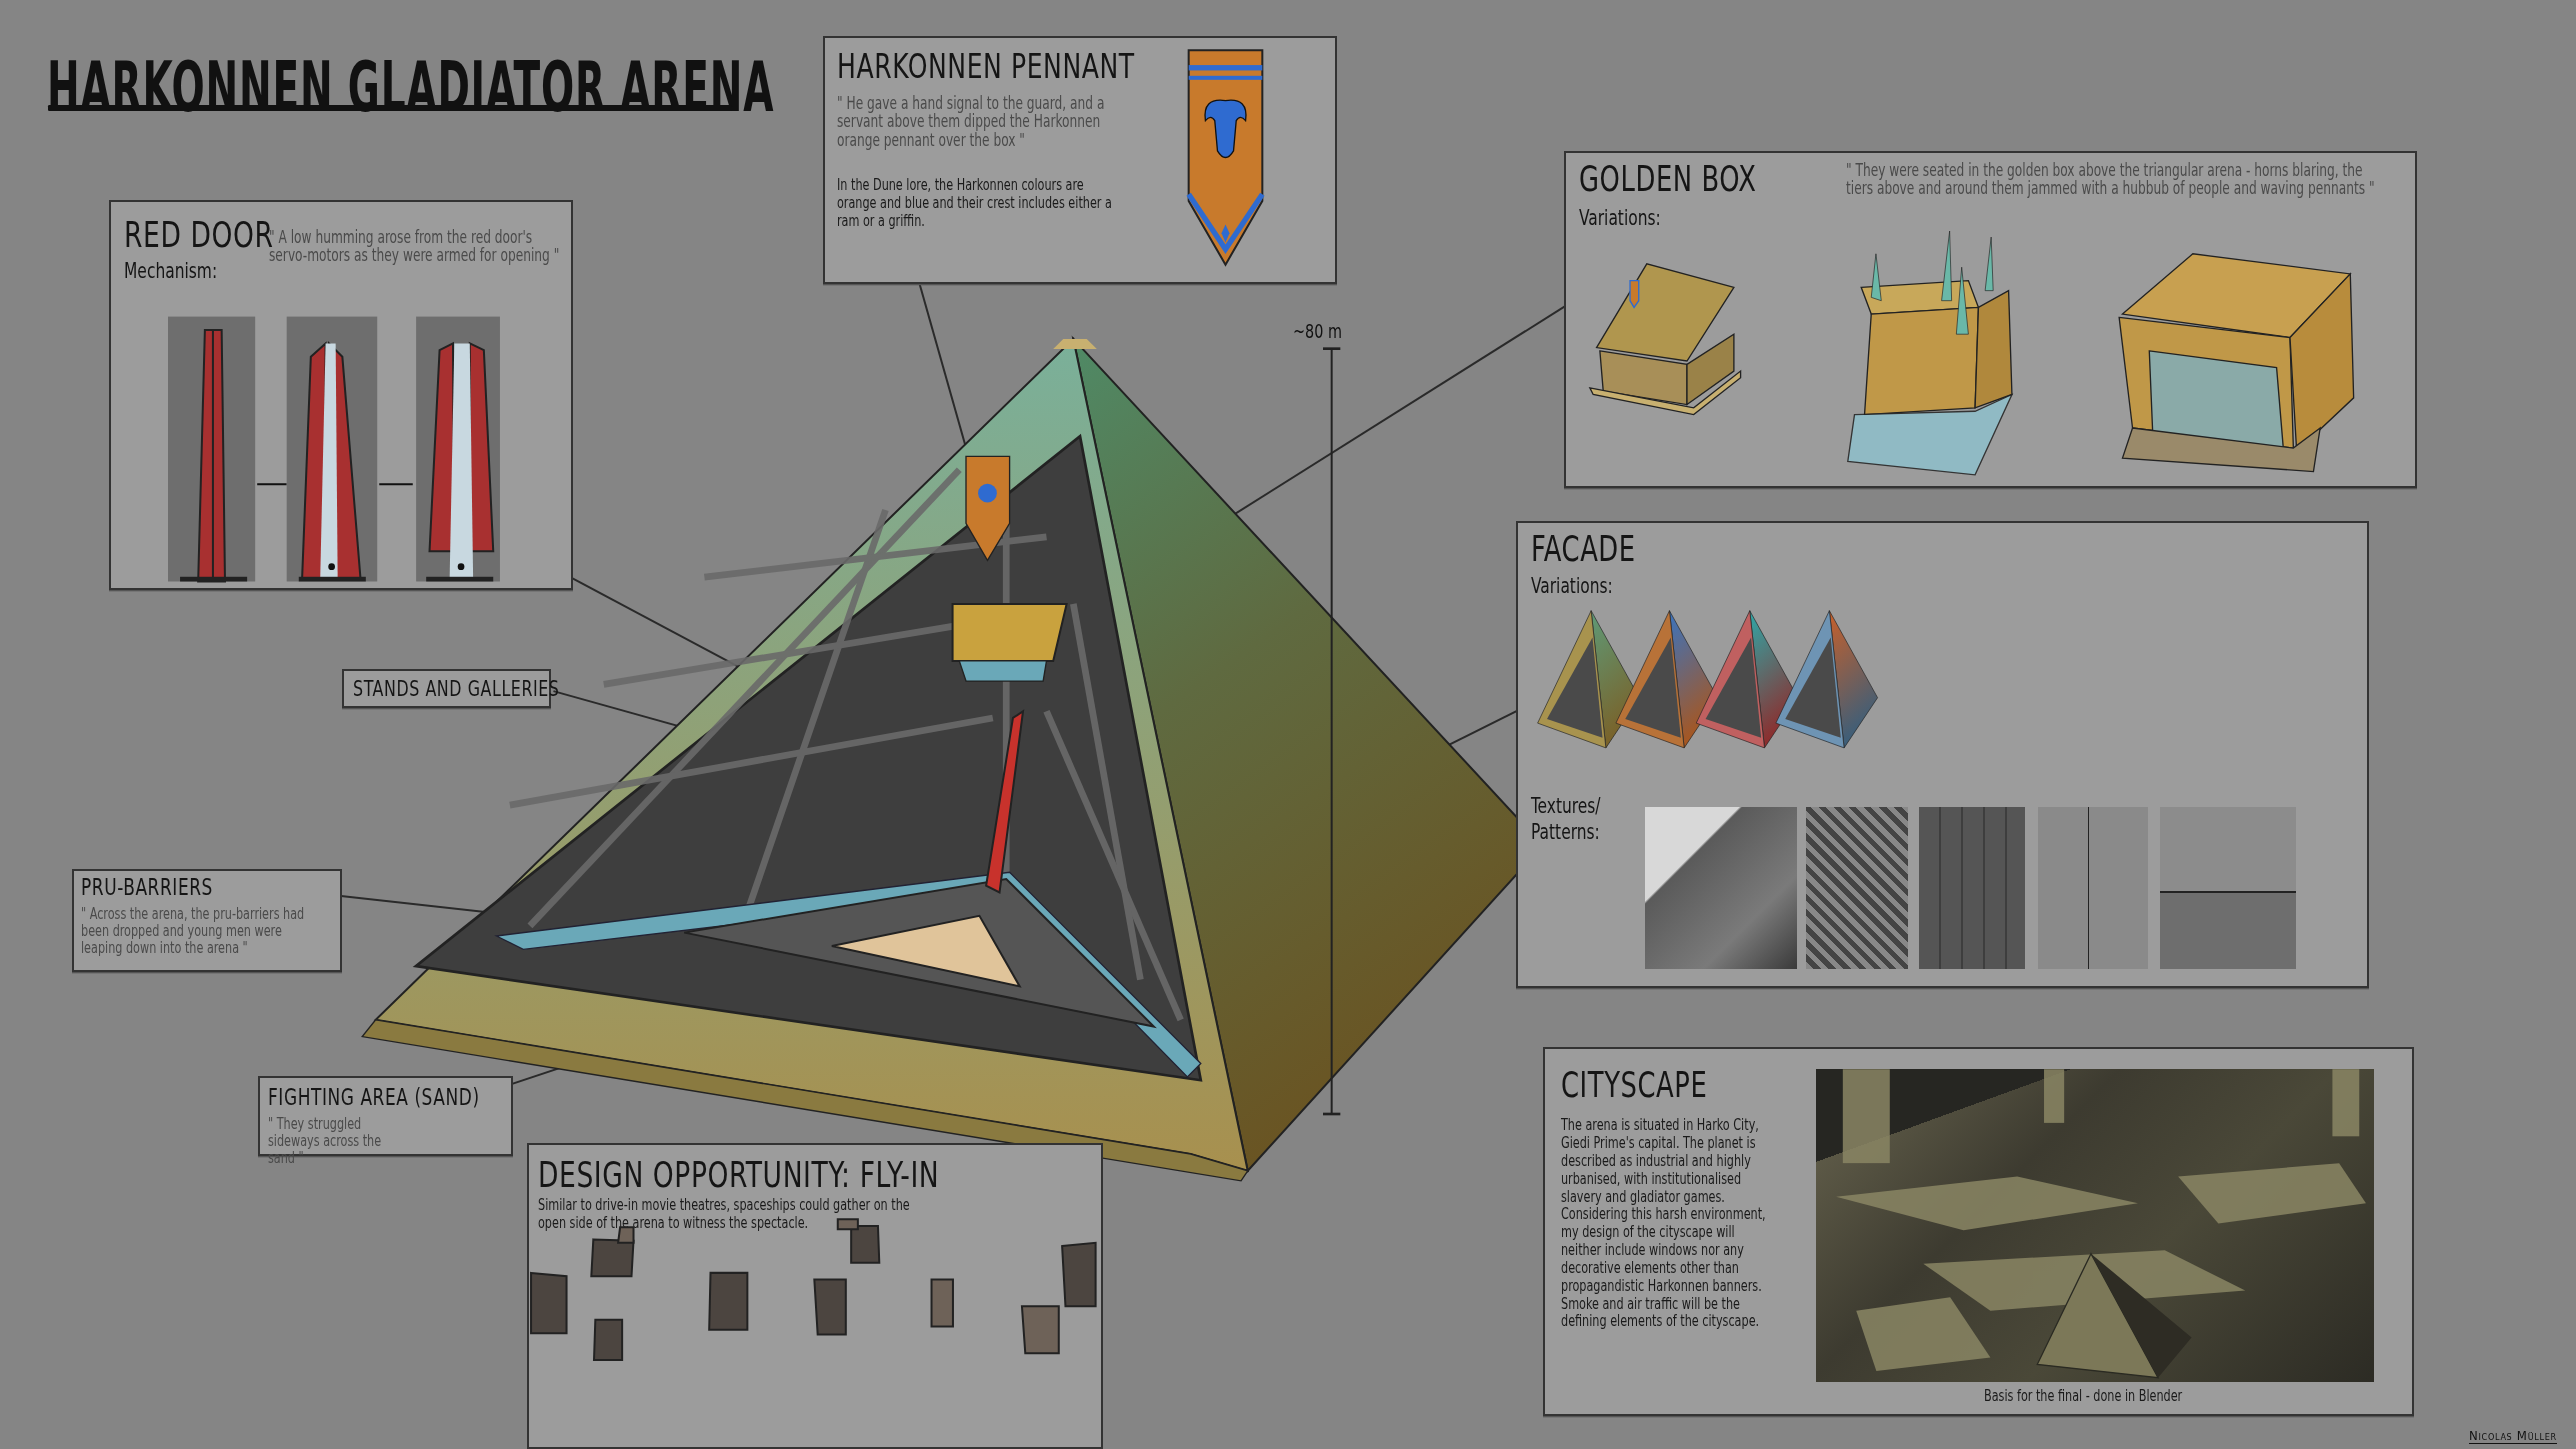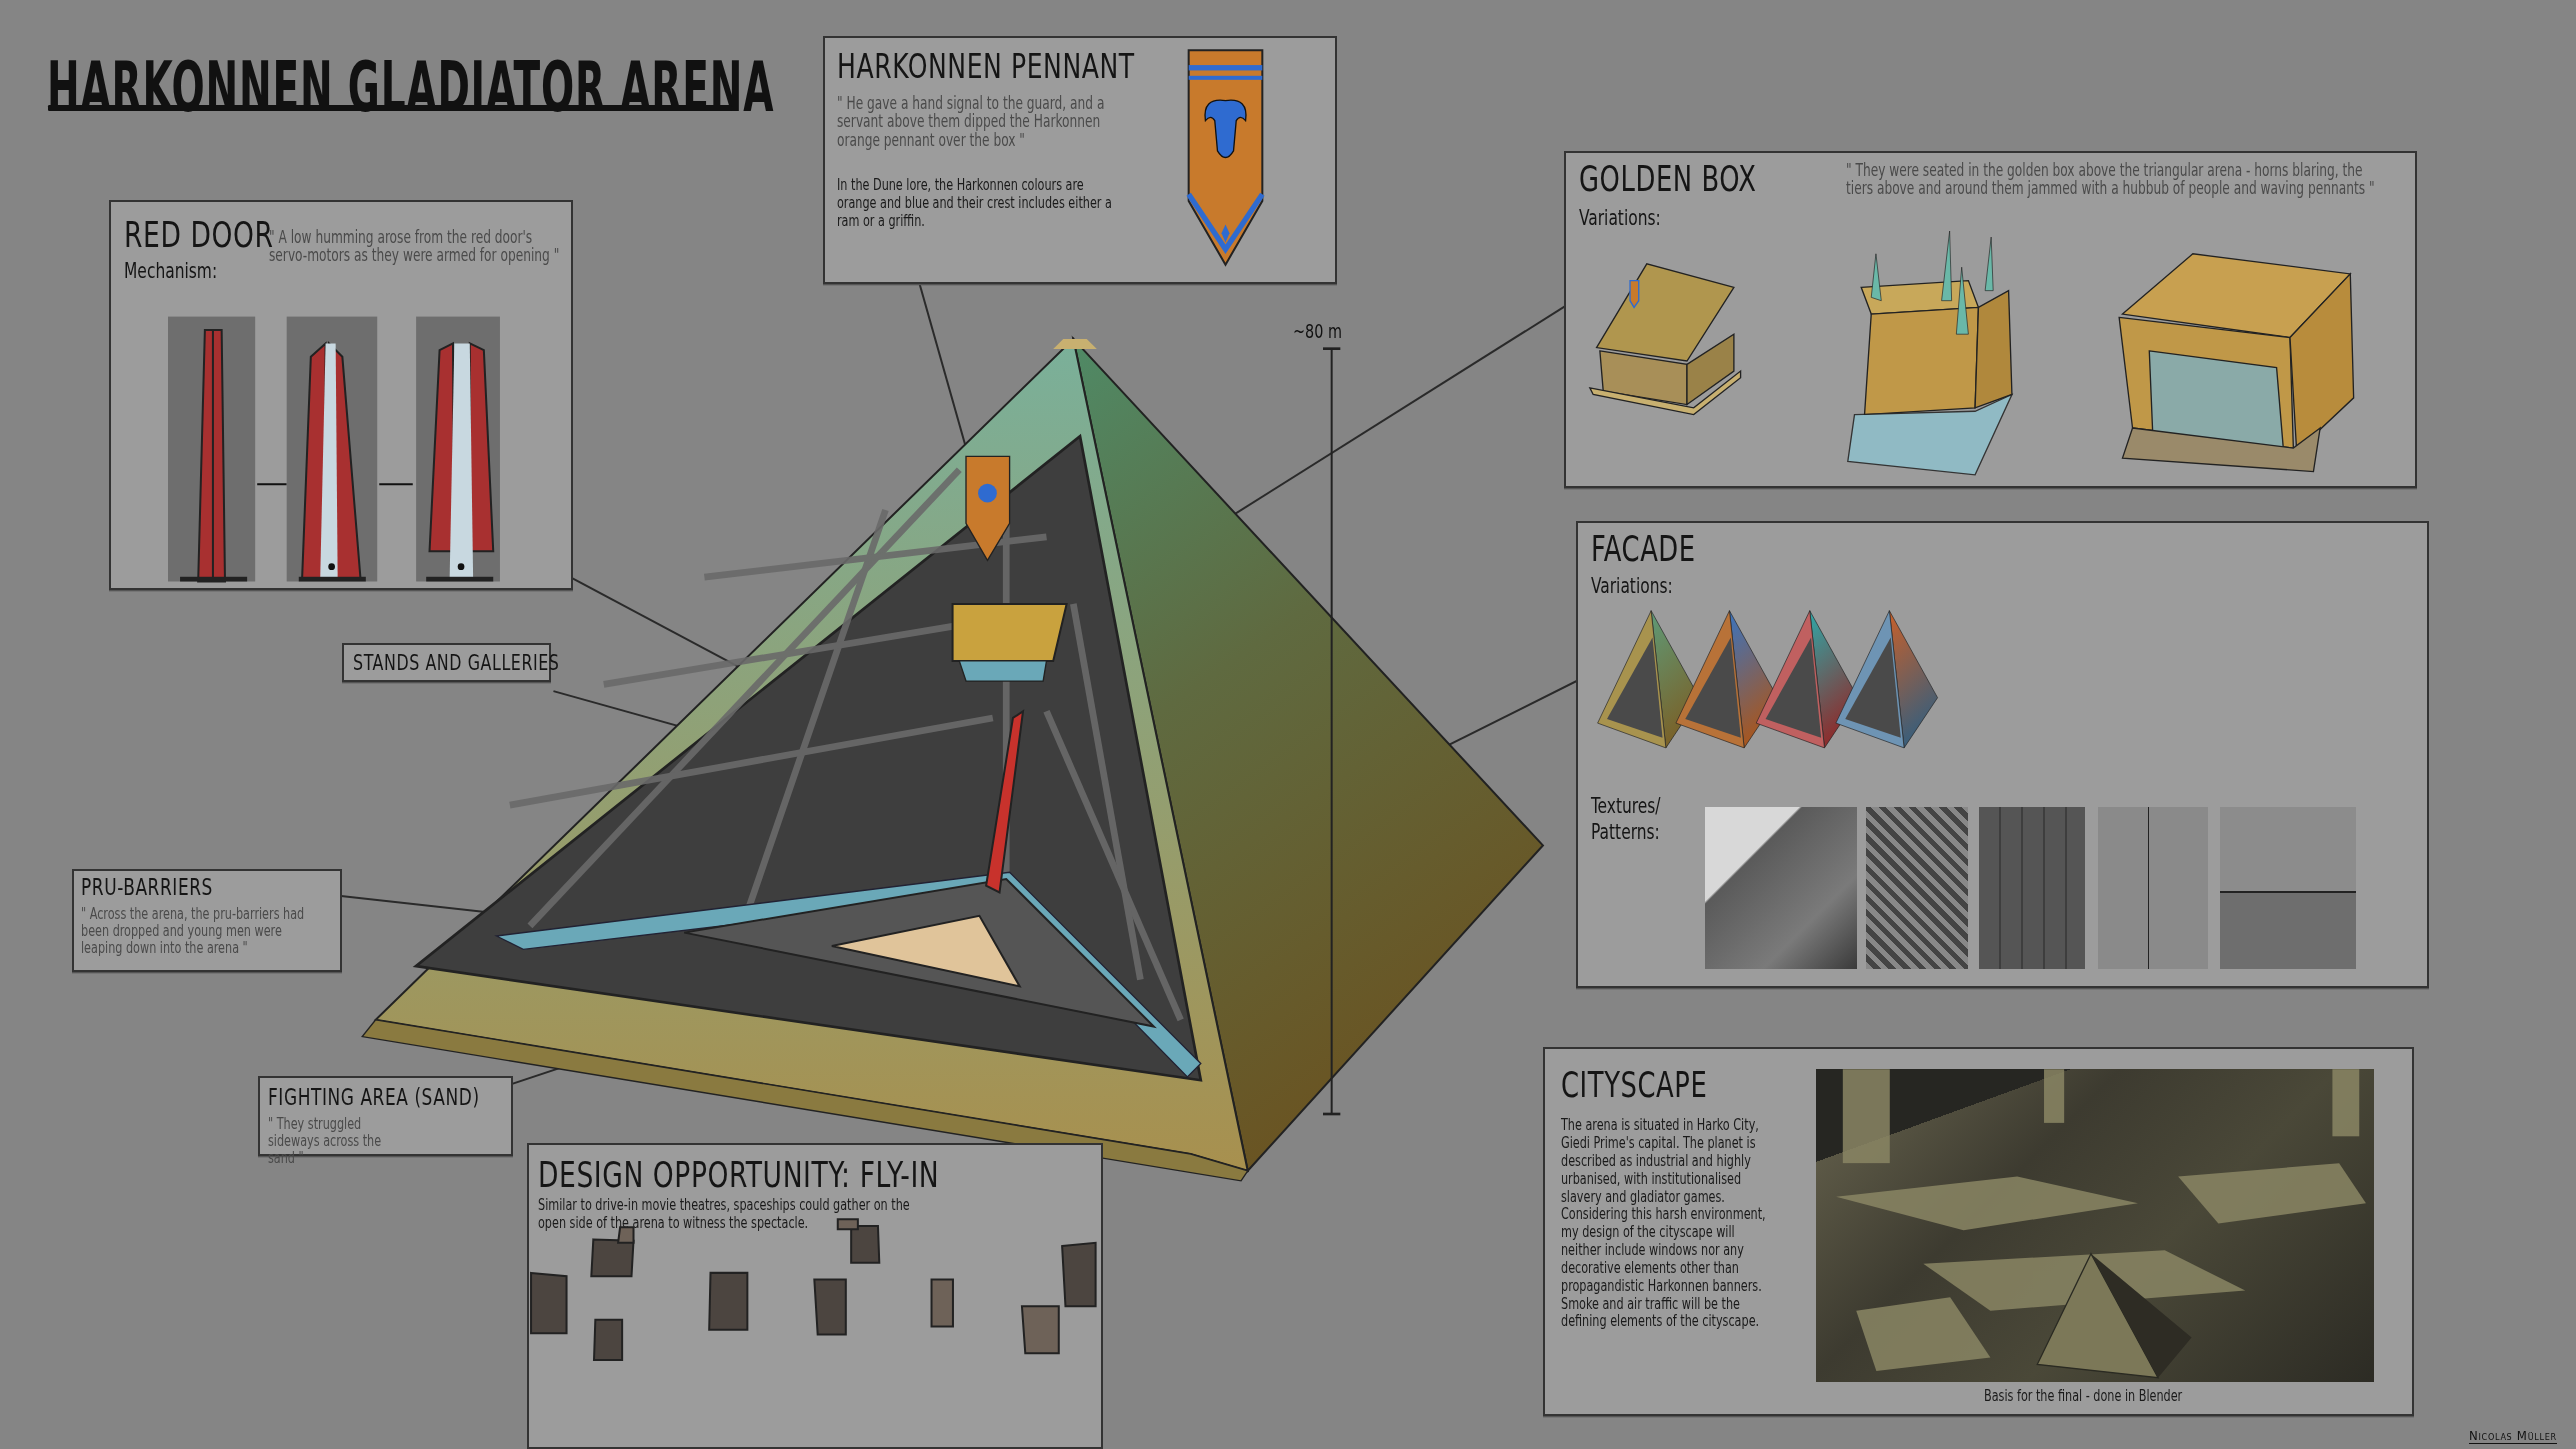--- a/index.html
+++ b/index.html
@@ -162,21 +162,21 @@
     <g>
       <polygon points="830,130 935,40 1170,70 1080,165" fill="#c8a050" stroke="#222" stroke-width="2"></polygon>
       <polygon points="825,135 1080,165 1085,330 845,300" fill="#c09848" stroke="#222" stroke-width="2"></polygon>
       <polygon points="1080,165 1170,70 1175,255 1090,335" fill="#b88c3c" stroke="#222" stroke-width="2"></polygon>
       <polygon points="870,185 1060,210 1070,330 875,305" fill="#8aaaa8" stroke="#222" stroke-width="2"></polygon>
       <polygon points="845,300 1085,330 1125,300 1115,365 830,345" fill="#9a8a6a" stroke="#222" stroke-width="2"></polygon>
     </g>
   </svg>
 </div>
 
-<div class="panel" style="left:1576px;top:521px;width:849px;height:463px;">
+<div class="panel" style="left:1516px;top:521px;width:849px;height:463px;">
   <div class="ptitle" style="left:13.4px;top:9.4px;font-size:35px;">FACADE</div>
   <div class="sub" style="left:13.4px;top:52px;">Variations:</div>
   <svg width="849" height="174" style="left:0;top:81px;" viewBox="0 0 1266 260">
     <defs>
       <linearGradient id="fv0" x1="0" y1="0" x2=".3" y2="1">
           <stop offset="0" stop-color="#5e9a78"></stop>
           <stop offset="1" stop-color="#7a6128"></stop>
         </linearGradient>
       <linearGradient id="fv1" x1="0" y1="0" x2=".3" y2="1">
           <stop offset="0" stop-color="#3a74c0"></stop>
@@ -213,21 +213,21 @@
     </g>
   </svg>
   <div class="sub" style="left:13.4px;top:270px;width:67px;white-space:normal;line-height:1.2;">Textures/ Patterns:</div>
   <div class="thumb" style="left:127px;top:284px;width:152px;height:162px;background:linear-gradient(135deg,#d8d8d8 0%,#d8d8d8 30%,#5a5a5a 31%,#7a7a7a 70%,#3a3a3a 100%);"></div>
   <div class="thumb" style="left:288px;top:284px;width:102px;height:162px;background:repeating-linear-gradient(45deg,#888 0 5.4px,#444 5.4px 10.7px),#666;"></div>
   <div class="thumb" style="left:401px;top:284px;width:106px;height:162px;background:repeating-linear-gradient(90deg,#555 0 20px,#3e3e3e 20px 22px);"></div>
   <div class="thumb" style="left:520px;top:284px;width:110px;height:162px;background:linear-gradient(90deg,#8a8a8a 0 45%,#222 45% 46%,#8a8a8a 46% 100%);"></div>
   <div class="thumb" style="left:642px;top:284px;width:136px;height:162px;background:linear-gradient(180deg,#8c8c8c 0 52%,#222 52% 53%,#6e6e6e 53% 100%);"></div>
 </div>
 
-<div class="panel" style="left:342px;top:643px;width:205px;height:35px;">
+<div class="panel" style="left:342px;top:669px;width:205px;height:35px;">
   <div class="ptitle" style="left:9.4px;top:6.7px;font-size:21.5px;">STANDS AND GALLERIES</div>
 </div>
 
 <div class="panel" style="left:72px;top:869px;width:266px;height:99px;">
   <div class="ptitle" style="left:6.7px;top:5.4px;font-size:23px;">PRU-BARRIERS</div>
   <div class="quote" style="left:6.7px;top:35px;width:315px;font-size:16px;">" Across the arena, the pru-barriers had been dropped and young men were leaping down into the arena "</div>
 </div>
 
 <div class="panel" style="left:258px;top:1076px;width:204px;height:76px;padding-left:47px;">
   <div class="ptitle" style="left:8px;top:8px;font-size:23px;">FIGHTING AREA (SAND)</div>

